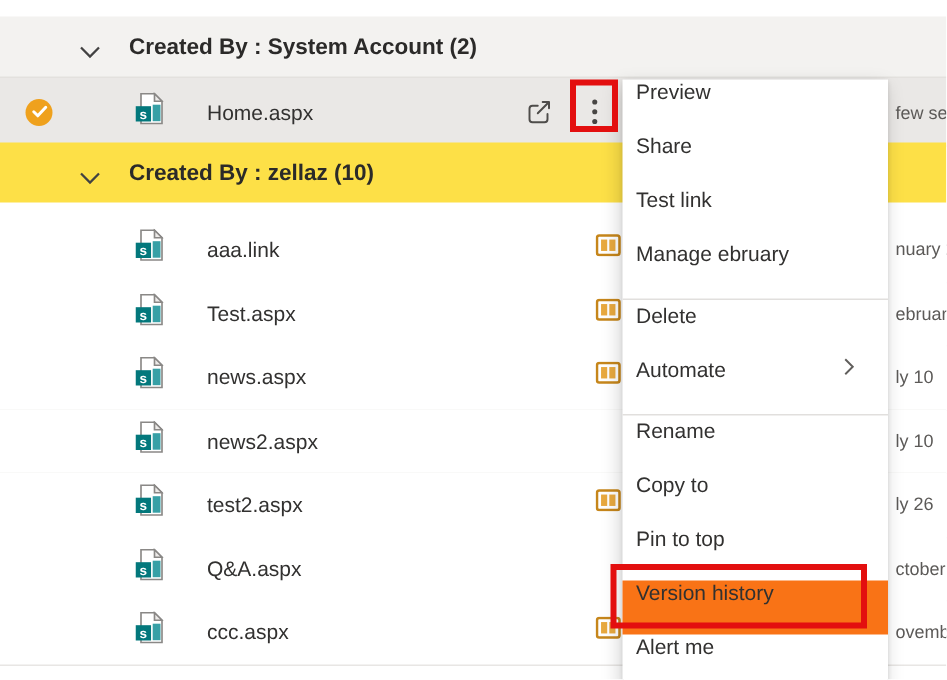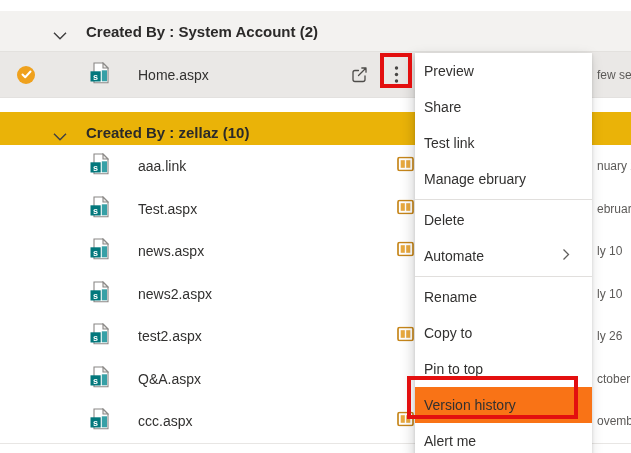--- a/index.html
+++ b/index.html
@@ -3,41 +3,41 @@
 <meta charset="utf-8">
 <style>
   html,body{margin:0;padding:0;background:#fff;}
   .screen{
     position:relative;width:631px;height:453px;overflow:hidden;background:#fff;
     font-family:"Liberation Sans",sans-serif;color:#323130;
   }
   
   .group-header{position:absolute;left:0;width:631px;display:flex;align-items:center;}
   .gh1{top:11px;height:40px;background:#F3F2F0;border-bottom:1px solid #E3E1DE;}
-  .gh2{top:112px;height:40px;background:#eab308;}
+  .gh2{top:95px;height:40px;background:#fde047;}
   .gh-chevron{position:absolute;left:53px;top:50%;transform:translateY(-50%);width:14px;height:9px;}
   .gh-label{position:absolute;left:86px;font-size:15px;font-weight:bold;color:#2B2A29;white-space:nowrap;}
   
   .listrow{position:absolute;left:0;width:631px;}
   .row-home{top:52px;height:45px;background:#EAE8E6;border-bottom:1px solid #E3E1DF;}
   .zrow{height:42.5px;border-bottom:1px solid #E8E6E4;background:#fff;}
   .check-circle{position:absolute;left:17px;top:50%;transform:translateY(-50%);
     width:18px;height:18px;border-radius:50%;background:#EFA11D;display:flex;align-items:center;justify-content:center;}
   .file-icon{position:absolute;left:90px;top:50%;transform:translateY(-50%);}
   .fname{position:absolute;left:138px;top:50%;transform:translateY(-50%);font-size:14px;color:#323130;white-space:nowrap;}
   .share-btn{position:absolute;left:348px;top:50%;transform:translateY(-50%);width:22px;height:22px;
     display:flex;align-items:center;justify-content:center;background:none;border:none;padding:0;cursor:pointer;}
   .dots-btn{position:absolute;left:388px;top:50%;transform:translateY(-50%);width:16px;height:22px;
     display:flex;align-items:center;justify-content:center;background:none;border:none;padding:0;cursor:pointer;}
   .book-icon{position:absolute;left:397px;top:50%;transform:translateY(-50%);}
   .fdate{position:absolute;left:597px;top:50%;transform:translateY(-50%);font-size:12px;color:#5C5A58;white-space:nowrap;}
   
   .ctx-menu{position:absolute;left:415px;top:53px;width:177px;background:#fff;z-index:10;
     box-shadow:-2px 4px 12px rgba(0,0,0,.18),0 1px 3px rgba(0,0,0,.12);padding:0;}
-  .mitem{height:36px;display:flex;align-items:center;padding-left:9px;padding-right:22px;
+  .mitem{height:36px;display:flex;padding-left:9px;padding-right:22px;
     font-size:14px;color:#323130;cursor:pointer;white-space:nowrap;}
   .mitem.highlight{background:#f97316;}
   .mitem .sub-chevron{margin-left:auto;}
   .mdivider{height:1px;background:#E1DFDD;margin:2px 0;}
   
   .redbox{position:absolute;border:4px solid #E30F0F;z-index:20;pointer-events:none;box-sizing:border-box;}
   .redbox-dots{left:380px;top:53px;width:32px;height:35px;}
   .redbox-version{left:407px;top:376px;width:171px;height:43px;}
 </style>
 </head>

